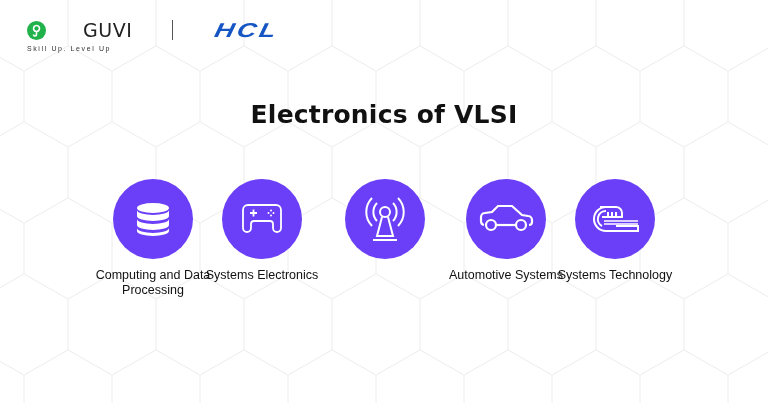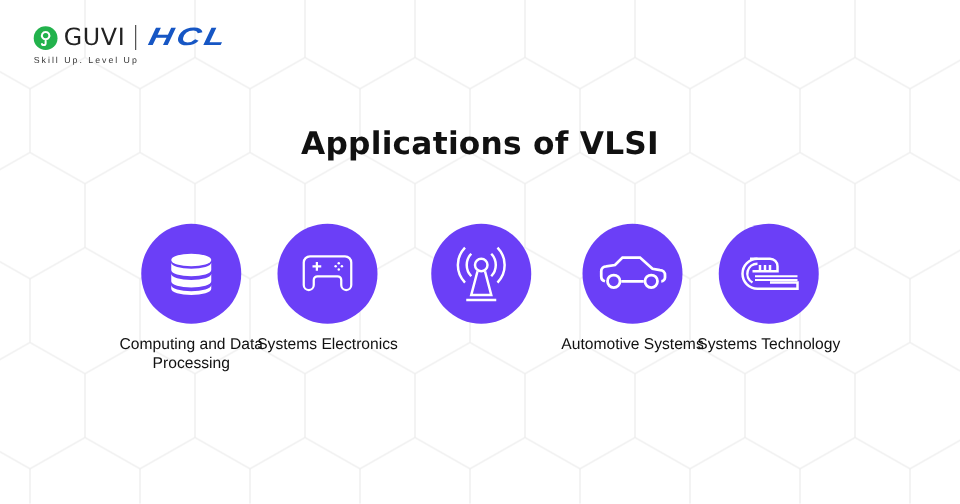--- a/index.html
+++ b/index.html
@@ -3,21 +3,21 @@
 <meta charset="utf-8">
 <style>
   html, body { margin:0; padding:0; }
   body {
     width:768px; height:403px; overflow:hidden; position:relative;
     background:#ffffff;
     font-family: "Liberation Sans", sans-serif;
   }
   .bg { position:absolute; inset:0; z-index:0; }
   .logo { position:absolute; left:27px; top:17px; z-index:2; }
-  .logo-row { display:flex; align-items:center; height:26px; }
+  .logo-row { display:flex; align-items:center; height:26px;gap:32px; }
   .guvi-mark { width:19px; height:19px; border-radius:50%; background:#22b24c; display:flex; align-items:center; justify-content:center; }
   .guvi-text { font-family:"DejaVu Sans", sans-serif; font-size:19px; color:#222; margin-left:5px; letter-spacing:0.5px; }
   .sep { width:1px; height:20px; background:#555; margin:0 10px 0 8px; }
   .hcl { font-family:"Liberation Sans", sans-serif; font-weight:bold; font-style:italic; font-size:20px; color:#1656c4; letter-spacing:2px; transform:skewX(-12deg) scaleX(1.35); transform-origin:left center; }
   .tagline { font-size:7px; letter-spacing:1.6px; color:#333; margin-top:2px; }
   .title { position:absolute; left:0; width:768px; top:100px; text-align:center; font-family:"DejaVu Sans", sans-serif; font-weight:bold; font-size:25px; color:#111; z-index:2; letter-spacing:0.2px; }
   .item { position:absolute; top:179px; width:140px; z-index:2; text-align:center; }
   .circle { width:80px; height:80px; border-radius:50%; background:#6b3ff7; margin:0 auto; display:flex; align-items:center; justify-content:center; }
   .label { margin-top:9px; font-size:12.5px; line-height:15px; color:#111; }
 </style>
@@ -40,21 +40,21 @@
           <path d="M5.5 1.5 a3 3 0 1 0 0.01 0 M5.5 7.5 v3 a1.5 1.5 0 0 1 -3 0" fill="none" stroke="#fff" stroke-width="1.6"></path>
         </svg>
     </div>
     <span class="guvi-text">GUVI</span>
     <span class="sep"></span>
     <span class="hcl">HCL</span>
   </div>
   <div class="tagline">Skill Up. Level Up</div>
 </div>
 
-<div class="title">Applications of VLSI</div>
+<div class="title">Electronics of VLSI</div>
 
 <div class="item" style="left:83px;">
   <div class="circle">
     <svg width="40" height="40" viewBox="0 0 40 40">
       <ellipse cx="20" cy="9" rx="16" ry="5" fill="#fff"></ellipse>
       <path d="M4 11 v6 a16 5 0 0 0 32 0 v-6 a16 5 0 0 1 -32 0 Z" fill="#fff"></path>
       <path d="M4 20 v6 a16 5 0 0 0 32 0 v-6 a16 5 0 0 1 -32 0 Z" fill="#fff"></path>
       <path d="M4 29 v3 a16 5 0 0 0 32 0 v-3 a16 5 0 0 1 -32 0 Z" fill="#fff"></path>
     </svg>
   </div>

